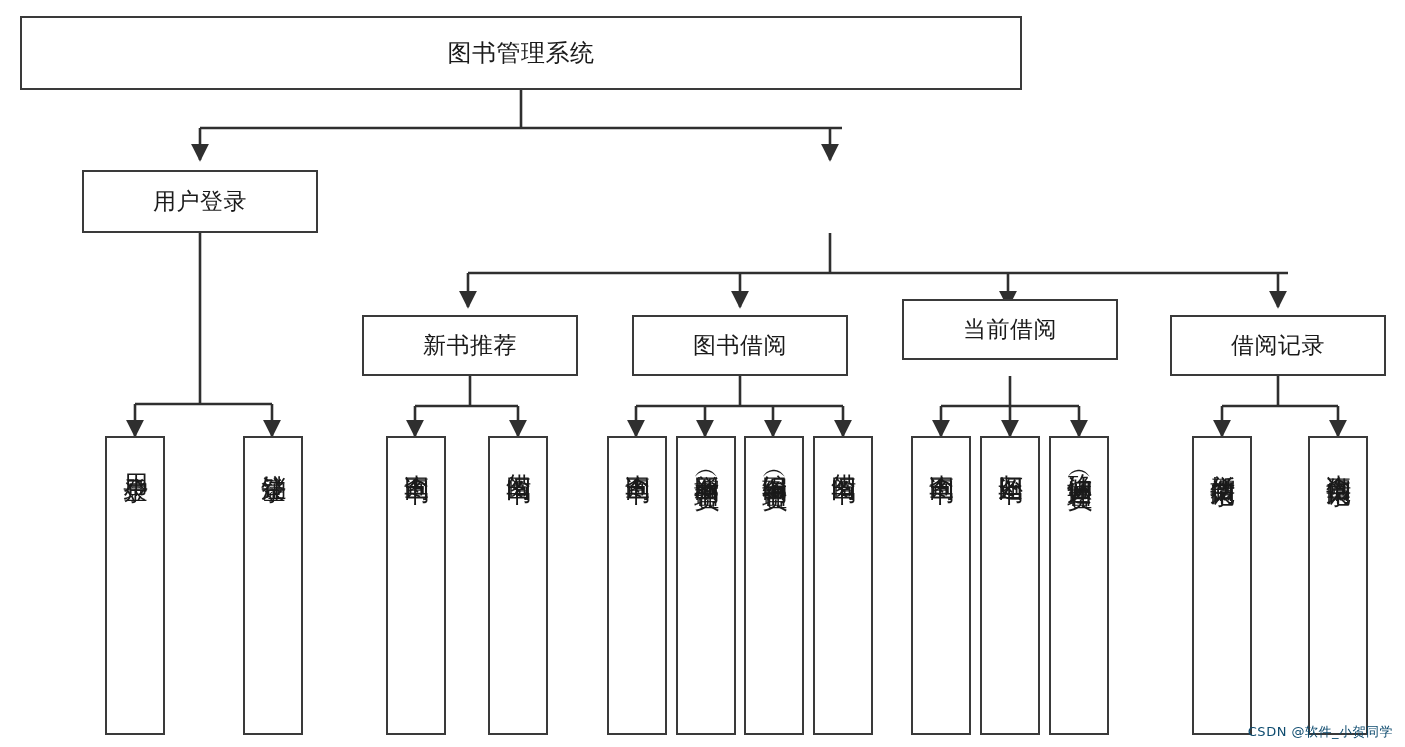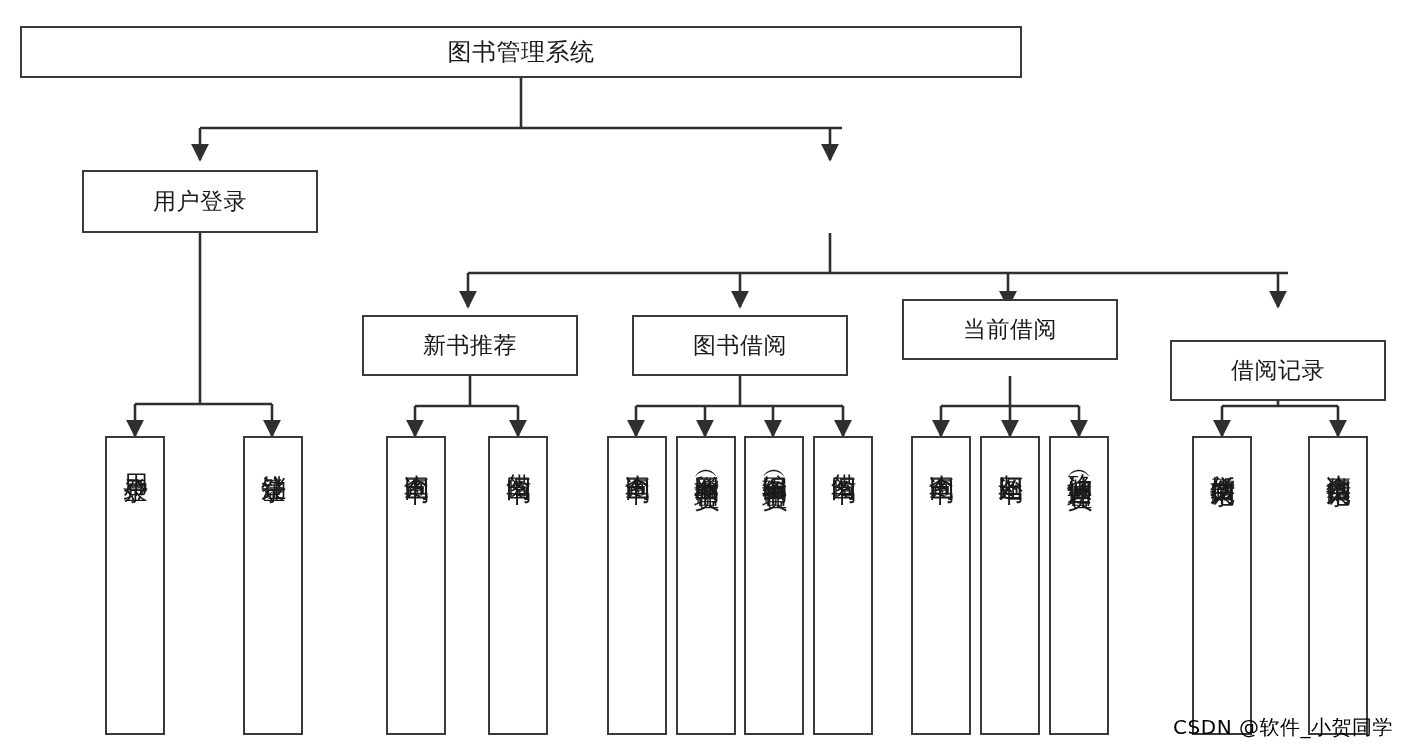--- a/index.html
+++ b/index.html
@@ -57,22 +57,22 @@
     text-orientation: upright;
     font-size: 25px;
     line-height: 1.22;
     letter-spacing: 2px;
     white-space: nowrap;
   }
   .watermark {
     position: absolute;
     right: 12px;
     bottom: 6px;
-    font-size: 20px;
-    color: #000000;
+    font-size: 13px;
+    color: #0c4a6e;
     letter-spacing: 0.5px;
     z-index: 5;
     white-space: nowrap;
     text-align: center;
   }
 </style>
 </head>
 <body>
 
 <div id="canvas">
@@ -120,42 +120,42 @@
       <path d="M 1010 406 L 1010 436" marker-end="url(#arrow)"></path>
       <path d="M 1079 406 L 1079 436" marker-end="url(#arrow)"></path>
 
       <path d="M 1278 376 L 1278 406"></path>
       <path d="M 1222 406 L 1338 406"></path>
       <path d="M 1222 406 L 1222 436" marker-end="url(#arrow)"></path>
       <path d="M 1338 406 L 1338 436" marker-end="url(#arrow)"></path>
     </g>
   </svg>
 
-  <div class="node root horizontal" style="left:20px; top:26px; width:1002px; height:52px;justify-content:center;">
+  <div class="node root horizontal" style="left:20px; top:16px; width:1002px; height:74px;justify-content:center;">
     <span class="node-label">图书管理系统</span>
   </div>
 
   <div class="node horizontal" style="left:82px; top:170px; width:236px; height:63px;">
     <span class="node-label">用户登录</span>
   </div>
 
 
   <div class="node horizontal" style="left:362px; top:315px; width:216px; height:61px;">
     <span class="node-label">新书推荐</span>
   </div>
 
   <div class="node horizontal" style="left:632px; top:315px; width:216px; height:61px;justify-content:center;">
     <span class="node-label">图书借阅</span>
   </div>
 
   <div class="node horizontal" style="left:902px; top:299px; width:216px; height:61px;">
     <span class="node-label">当前借阅</span>
   </div>
 
-  <div class="node horizontal" style="left:1170px; top:315px; width:216px; height:61px;margin-top:25px;">
+  <div class="node horizontal" style="left:1170px; top:315px; width:216px; height:61px;">
     <span class="node-label">借阅记录</span>
   </div>
 
   <div class="node vertical" style="left:105px; top:436px; width:60px; height:299px;">
     <span class="node-label">用户登录</span>
   </div>
 
   <div class="node vertical" style="left:243px; top:436px; width:60px; height:299px;">
     <span class="node-label">注销登录</span>
   </div>

